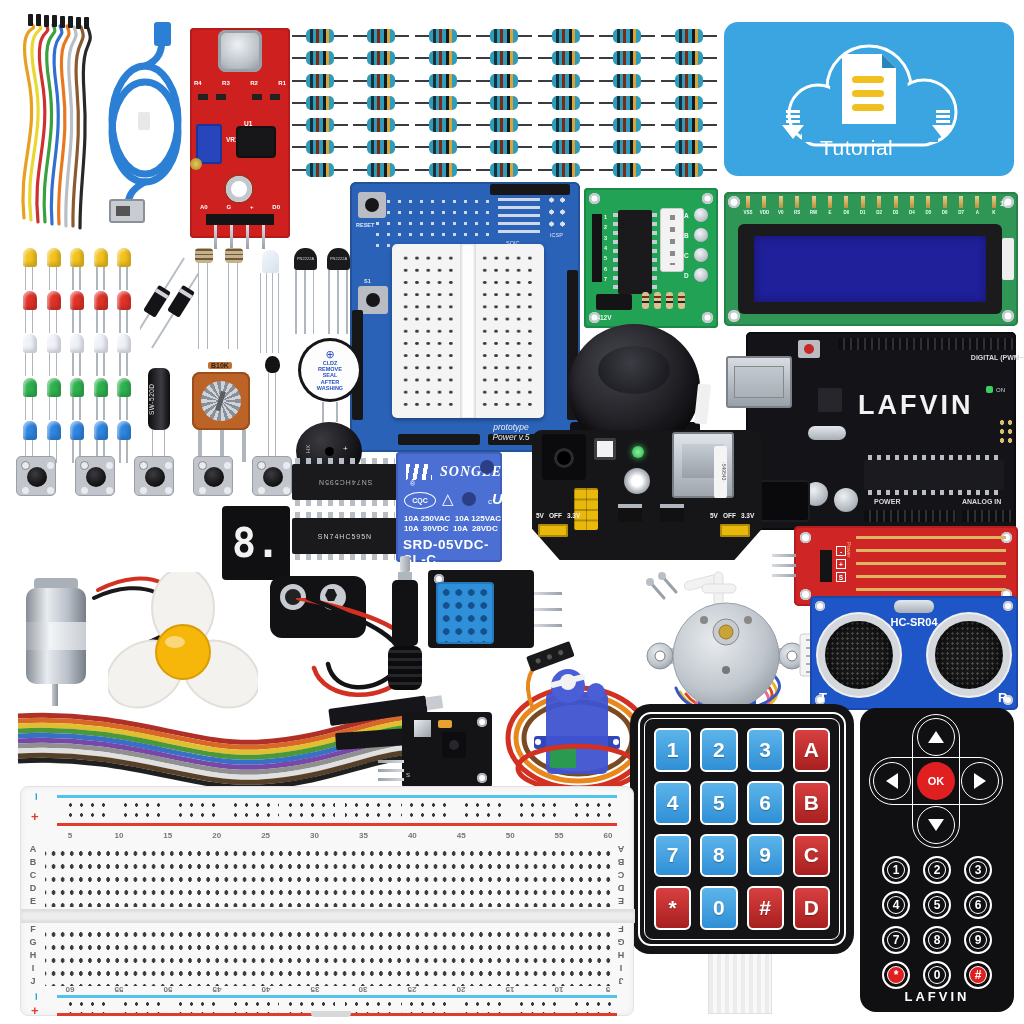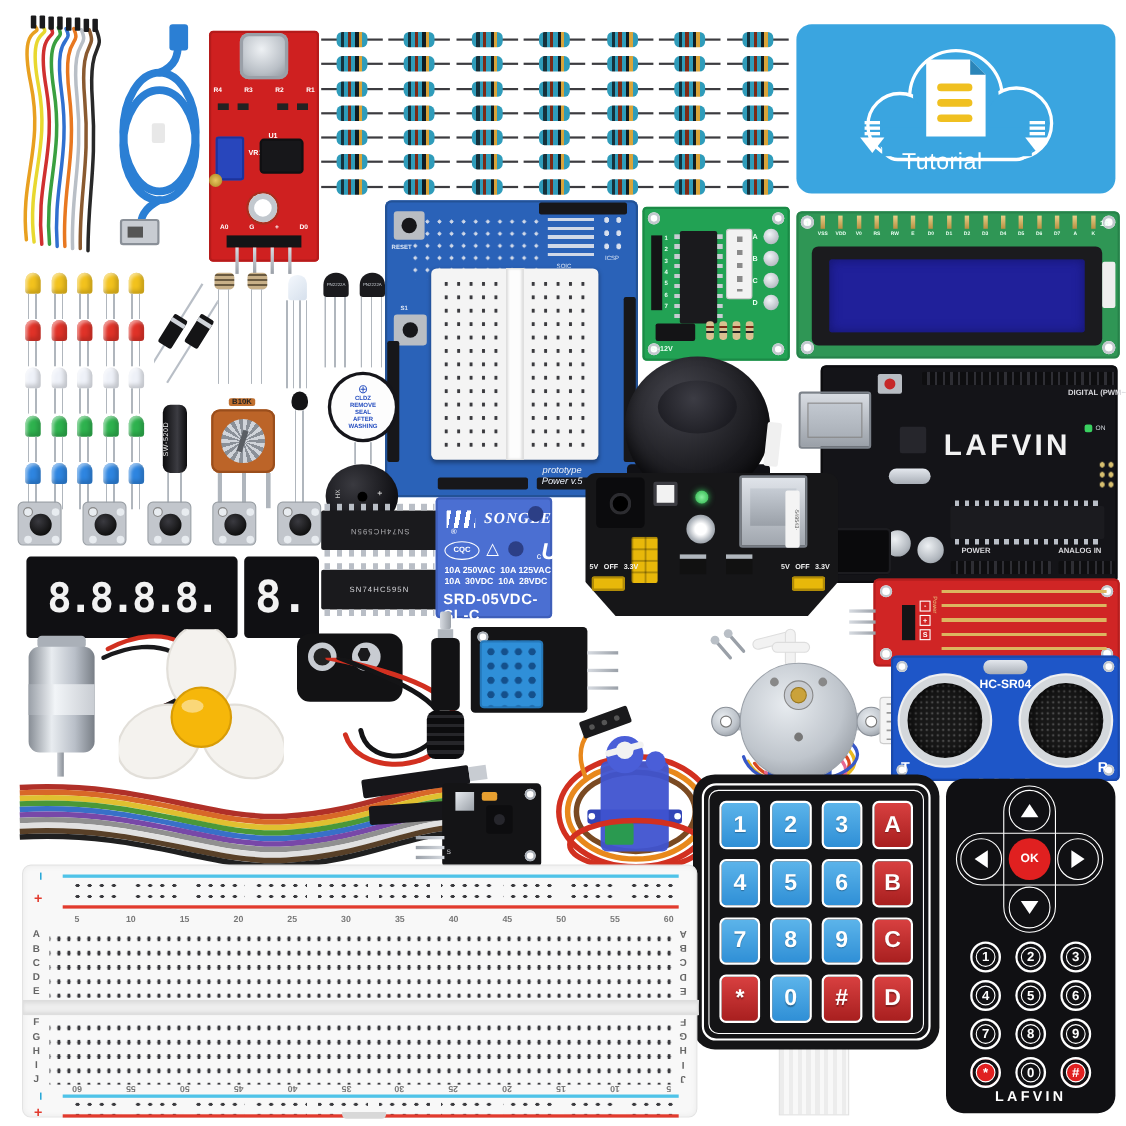--- a/index.html
+++ b/index.html
@@ -180,21 +180,21 @@
 
 
 #relay{left:396px;top:452px;width:106px;height:110px;background:#4b6fd2;border-radius:4px;box-shadow:inset 0 0 0 2px #3f5fba;color:#fff}
 .rl-logo{position:absolute;left:10px;top:12px;width:26px;height:16px;background:repeating-linear-gradient(100deg,#fff 0 4px,rgba(0,0,0,0) 4px 9px)}
 .rl-reg{position:absolute;left:14px;top:28px;font-size:7px}
 .rl-brand{position:absolute;left:44px;top:12px;font-family:"Liberation Serif",serif;font-style:italic;font-weight:bold;font-size:14px;letter-spacing:1px}
 .rl-hole{position:absolute;width:14px;height:14px;border-radius:50%;background:#2c3f86}
 .rl-cqc{position:absolute;left:8px;top:40px;width:32px;height:17px;border:1.5px solid #fff;border-radius:50%;font-size:7px;font-weight:bold;display:flex;align-items:center;justify-content:center}
 .rl-tri{position:absolute;left:46px;top:38px;font-size:15px}
 .rl-ul{position:absolute;left:92px;top:38px;font-size:8px}
-.rl-ul b{font-size:21px;font-style:italic}
+.rl-ul b{font-size:15px;font-style:italic}
 .rl-ul i{font-size:6px}
 .rl-r1{position:absolute;left:8px;top:62px;font-size:8px;font-weight:bold;white-space:pre}
 .rl-r2{position:absolute;left:8px;top:72px;font-size:8px;font-weight:bold;white-space:pre}
 .rl-model{position:absolute;left:7px;top:85px;font-size:13.5px;font-weight:bold;letter-spacing:.5px}
 
 
 #power-module{left:532px;top:430px;width:230px;height:142px}
 .pm-body{position:absolute;left:0;top:0;width:230px;height:130px;background:#161618;border-radius:10px;clip-path:polygon(0 0,100% 0,100% 76%,88% 100%,12% 100%,0 76%)}
 .pm-jack{position:absolute;left:10px;top:4px;width:44px;height:46px;background:#0b0b0d;border-radius:4px}
 .pm-jack::after{content:"";position:absolute;left:12px;top:14px;width:20px;height:20px;border-radius:50%;background:#000;box-shadow:inset 0 0 0 3px #2c2c30}
@@ -728,23 +728,20 @@
       <div class="pushbtn">
         <div class="pcap"></div>
       </div>
       <div class="pushbtn">
         <div class="pcap"></div>
       </div>
       <div class="pushbtn">
         <div class="pcap"></div>
       </div>
     </div>
-  <div id="seg4" class="abs">
-    <div class="segbox">8.8.8.8.</div>
-  </div>
   <div id="seg1" class="abs">
     <div class="segbox">8.</div>
   </div>
   <div id="ic-chips" class="abs">
     <div class="dip flip" style="top:8px">
         <span>SN74HC595N</span>
       </div>
     <div class="dip" style="top:62px">
         <span>SN74HC595N</span>
       </div>

